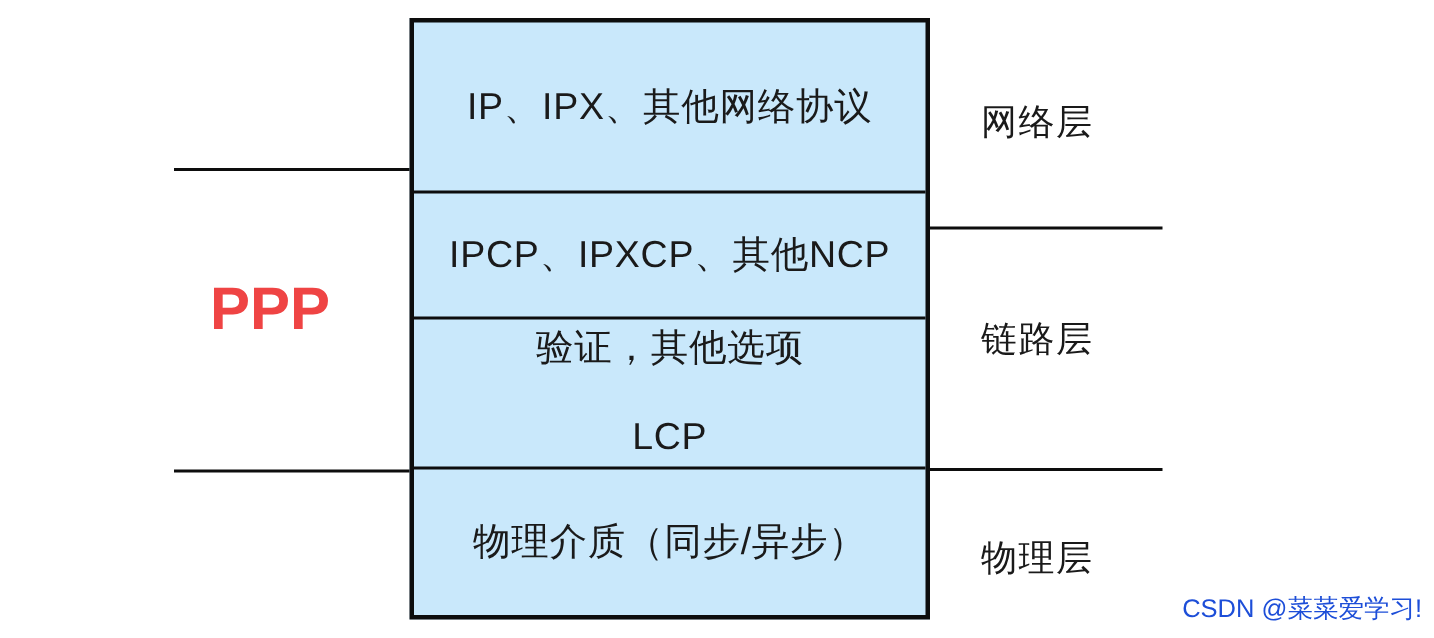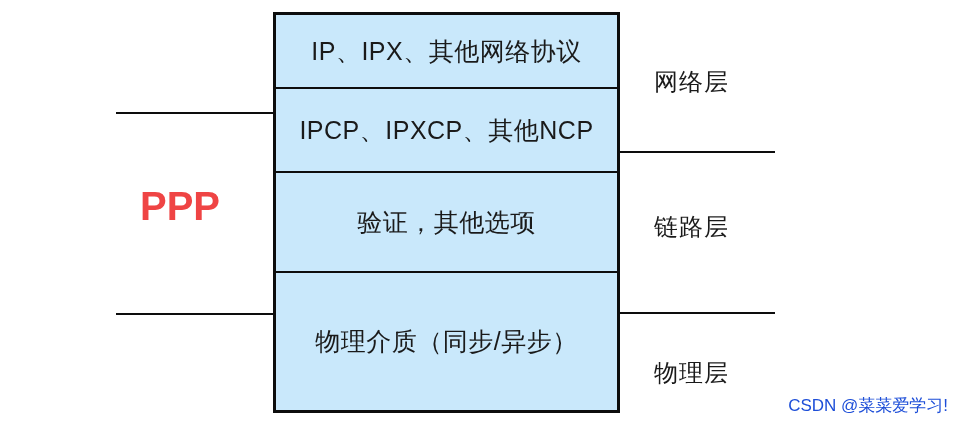--- a/index.html
+++ b/index.html
@@ -35,21 +35,21 @@
     flex-direction: column;
     align-items: center;
     justify-content: center;
     font-size: 25px;
     line-height: 1.55;
     letter-spacing: 0.5px;
     text-align: center;
     border-bottom: 2px solid #0d0d0d;
   }
   .stack-row:last-child { border-bottom: none; }
-  .row-1 { height: 74px; }
+  .row-1 { height: 114px; }
   .row-2 { height: 84px; }
   .row-3 { height: 100px; gap: 20px; }
   .row-4 { flex: 1; }
   
   .ppp-label {
     position: absolute;
     left: 125px;
     top: 186px;
     width: 110px;
     text-align: center;
@@ -104,20 +104,21 @@
 
   <div class="stack-box">
     <div class="stack-row row-1">
       <span>IP、IPX、其他网络协议</span>
     </div>
     <div class="stack-row row-2">
       <span>IPCP、IPXCP、其他NCP</span>
     </div>
     <div class="stack-row row-3">
       <span>验证，其他选项</span>
+      <span>LCP</span>
     </div>
     <div class="stack-row row-4">
       <span>物理介质（同步/异步）</span>
     </div>
   </div>
 
   <div class="hline right-line-top"></div>
   <div class="hline right-line-bottom"></div>
 
   <div class="layer-label layer-link">链路层</div>

